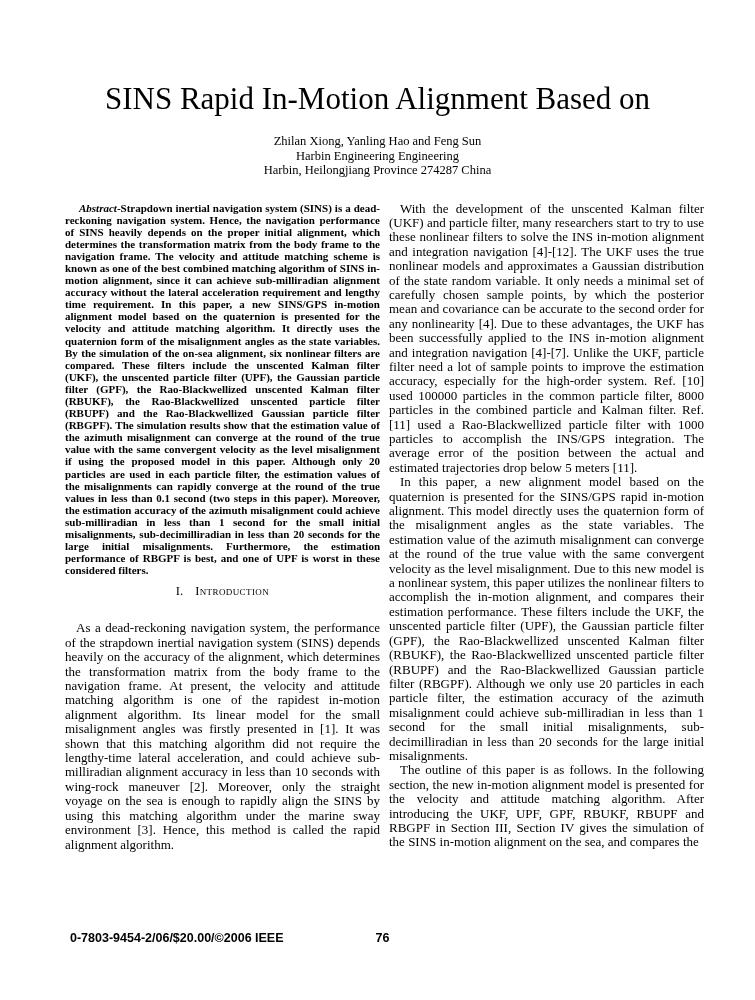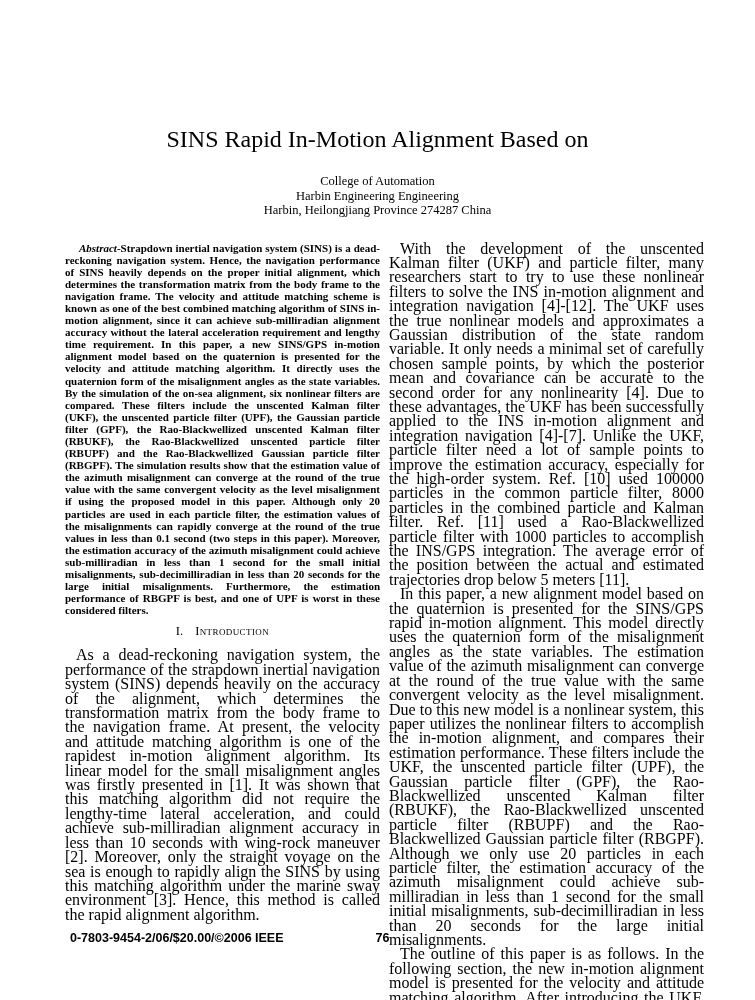--- a/index.html
+++ b/index.html
@@ -12,24 +12,23 @@
     width: 755px;
     height: 1000px;
     background: #ffffff;
     color: #000000;
     font-family: "Liberation Serif", serif;
     overflow: hidden;
   }
   .title {
     padding-top: 82px;
     text-align: center;
-    font-size: 24px;
+    font-size: 31px;
     line-height: 34px;
     font-weight: normal;
-    margin-top: 40px;
   }
   .authors {
     margin-top: 18px;
     text-align: center;
     font-size: 12.5px;
     line-height: 14.5px;
   }
   .columns {
     display: flex;
     gap: 9px;
@@ -46,34 +45,34 @@
     font-weight: bold;
     text-align: justify;
     text-indent: 14px;
   }
   .abs-label {
     font-style: italic;
     margin-top: 22px;
   }
   .section-heading {
     margin-top: 8px;
-    margin-bottom: 9px;
+    margin-bottom: 22px;
     text-align: center;
     font-size: 12.5px;
   }
   .sec-num {
     margin-right: 12px;
   }
   .sec-title {
     font-variant: small-caps;
     letter-spacing: 0.4px;
   }
   .body-par {
     margin: 0;
-    font-size: 16px;
+    font-size: 13px;
     line-height: 14.4px;
     text-align: justify;
     text-indent: 11px;
   }
   .footer {
     position: absolute;
     top: 931px;
     left: 5px;
     width: 100%;
     height: 20px;
@@ -97,21 +96,21 @@
 </head>
 <body>
 
 <div class="page">
 
   <div class="title">
     <div>SINS Rapid In-Motion Alignment Based on</div>
   </div>
 
   <div class="authors">
-    <div>College of Automation</div>
+    <div>Zhilan Xiong, Yanling Hao and Feng Sun</div>
     <div>Harbin Engineering Engineering</div>
     <div>Harbin, Heilongjiang Province  274287 China</div>
   </div>
 
   <div class="columns">
 
     <div class="col">
       <p class="abstract"><span class="abs-label">Abstract</span><span>-Strapdown inertial navigation system (SINS) is a dead-reckoning navigation system. Hence, the navigation performance of SINS heavily depends on the proper initial alignment, which determines the transformation matrix from the body frame to the navigation frame. The velocity and attitude matching scheme is known as one of the best combined matching algorithm of SINS in-motion alignment, since it can achieve sub-milliradian alignment accuracy without the lateral acceleration requirement and lengthy time requirement. In this paper, a new SINS/GPS in-motion alignment model based on the quaternion is presented for the velocity and attitude matching algorithm. It directly uses the quaternion form of the misalignment angles as the state variables. By the simulation of the on-sea alignment, six nonlinear filters are compared. These filters include the unscented Kalman filter (UKF), the unscented particle filter (UPF), the Gaussian particle filter (GPF), the Rao-Blackwellized unscented Kalman filter (RBUKF), the Rao-Blackwellized unscented particle filter (RBUPF) and the Rao-Blackwellized Gaussian particle filter (RBGPF). The simulation results show that the estimation value of the azimuth misalignment can converge at the round of the true value with the same convergent velocity as the level misalignment if using the proposed model in this paper. Although only 20 particles are used in each particle filter, the estimation values of the misalignments can rapidly converge at the round of the true values in less than 0.1 second (two steps in this paper). Moreover, the estimation accuracy of the azimuth misalignment could achieve sub-milliradian in less than 1 second for the small initial misalignments, sub-decimilliradian in less than 20 seconds for the large initial misalignments. Furthermore, the estimation performance of RBGPF is best, and one of UPF is worst in these considered filters.</span></p>
 
       <div class="section-heading">

